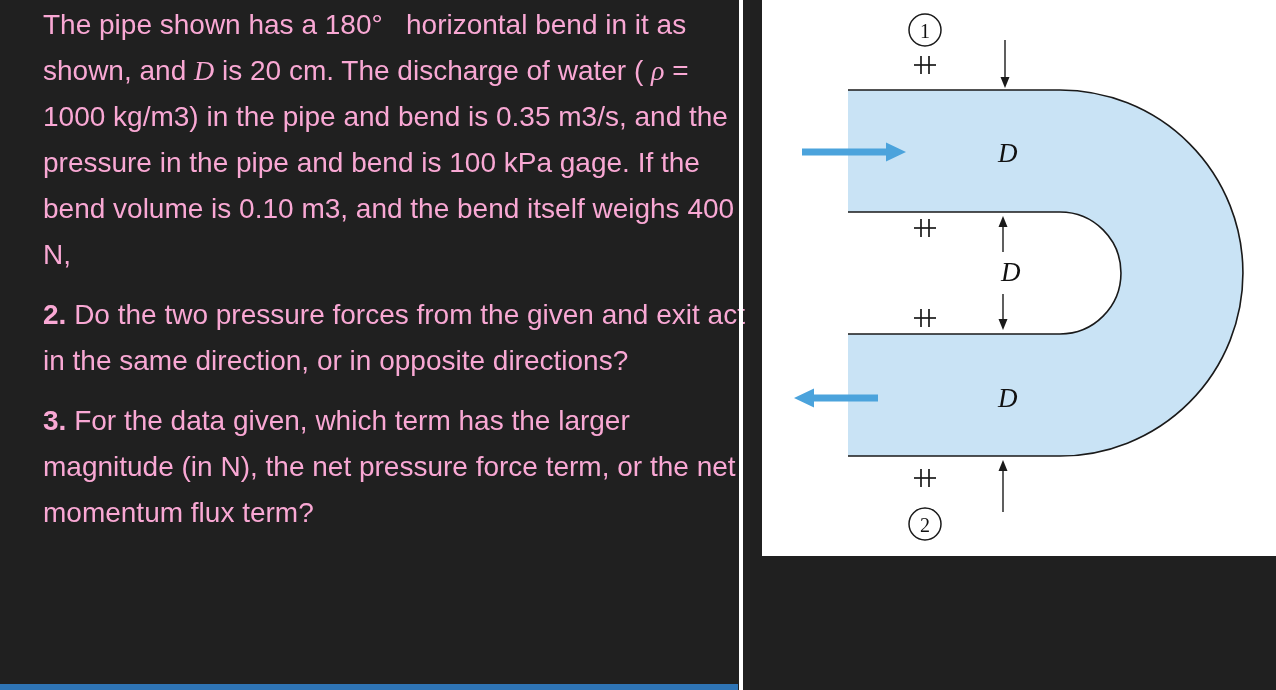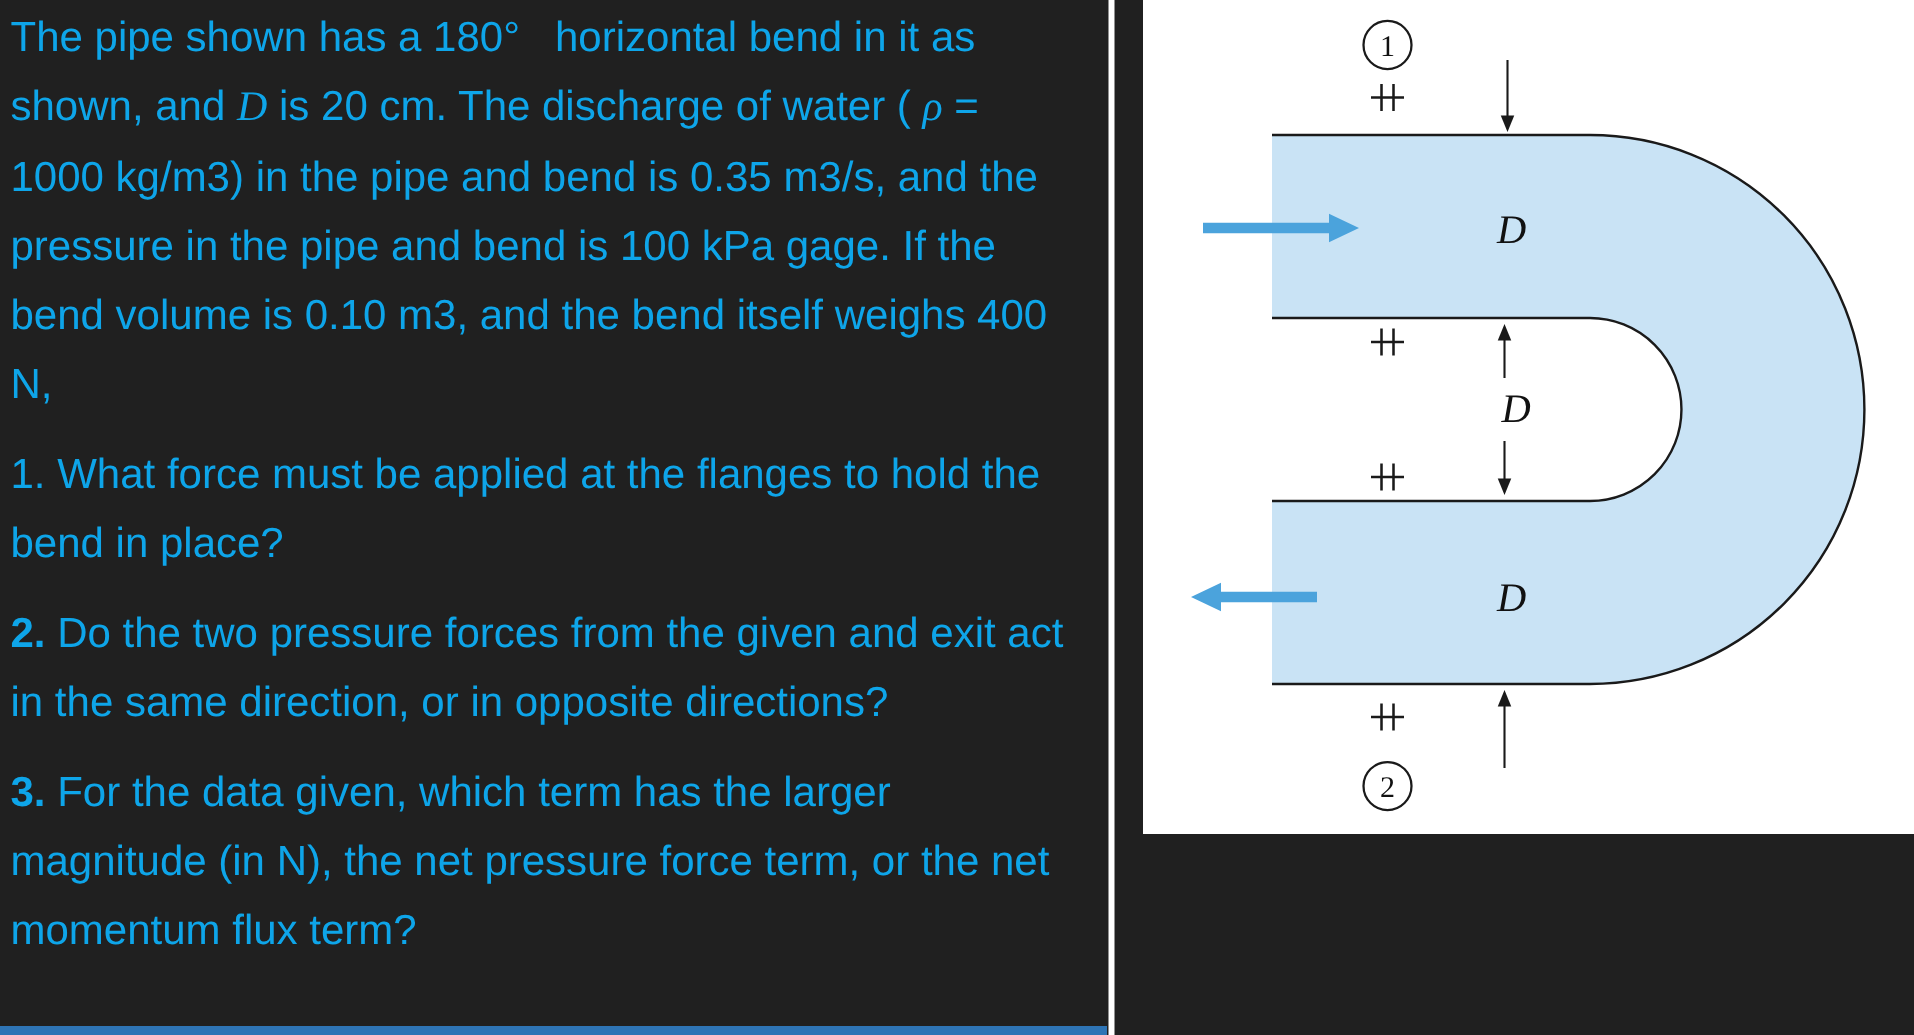--- a/index.html
+++ b/index.html
@@ -38,24 +38,23 @@
   }
   .dim line{stroke:#1a1a1a;stroke-width:1.4;}
   .dim polygon{fill:#1a1a1a;stroke:none;}
   .flange line{stroke:#1a1a1a;stroke-width:1.7;}
   .d-label{font-family:"Liberation Serif",serif;font-style:italic;font-size:27px;fill:#111111;}
   .circ-num{font-family:"Liberation Serif",serif;font-size:20px;fill:#111111;}
 </style>
 </head>
 <body style="background: rgb(32, 32, 32);">
 
-<div class="text-panel" style="color: #0ea5e9;">
+<div class="text-panel" style="color: #f9a8d4; margin-left: 36px;">
   <div>
       <p><span>The pipe shown has a 180°&nbsp;&nbsp; horizontal bend in it as shown, and </span><span class="run-i">D</span><span> is 20 cm. The discharge of water ( </span><span class="run-i">ρ</span><span>&nbsp;= 1000 kg/m3) in the pipe and bend is 0.35 m3/s, and the pressure in the pipe and bend is 100 kPa gage. If the bend volume is 0.10 m3, and the bend itself weighs 400 N,</span></p>
-      <p><span>1. What force must be applied at the flanges to hold the bend in place?</span></p>
       <p><span class="run-b">2.</span><span> Do the two pressure forces from the given and exit act in the same direction, or in opposite directions?</span></p>
       <p><span class="run-b">3.</span><span> For the data given, which term has the larger magnitude (in N), the net pressure force term, or the net momentum flux term?</span></p>
     </div>
 </div>
 
 <div class="divider" style="background: rgb(255, 255, 255);"></div>
 
 <div class="diagram-panel" style="background: rgb(255, 255, 255);">
   <svg width="514" height="556" viewBox="0 0 514 556" xmlns="http://www.w3.org/2000/svg">
 

